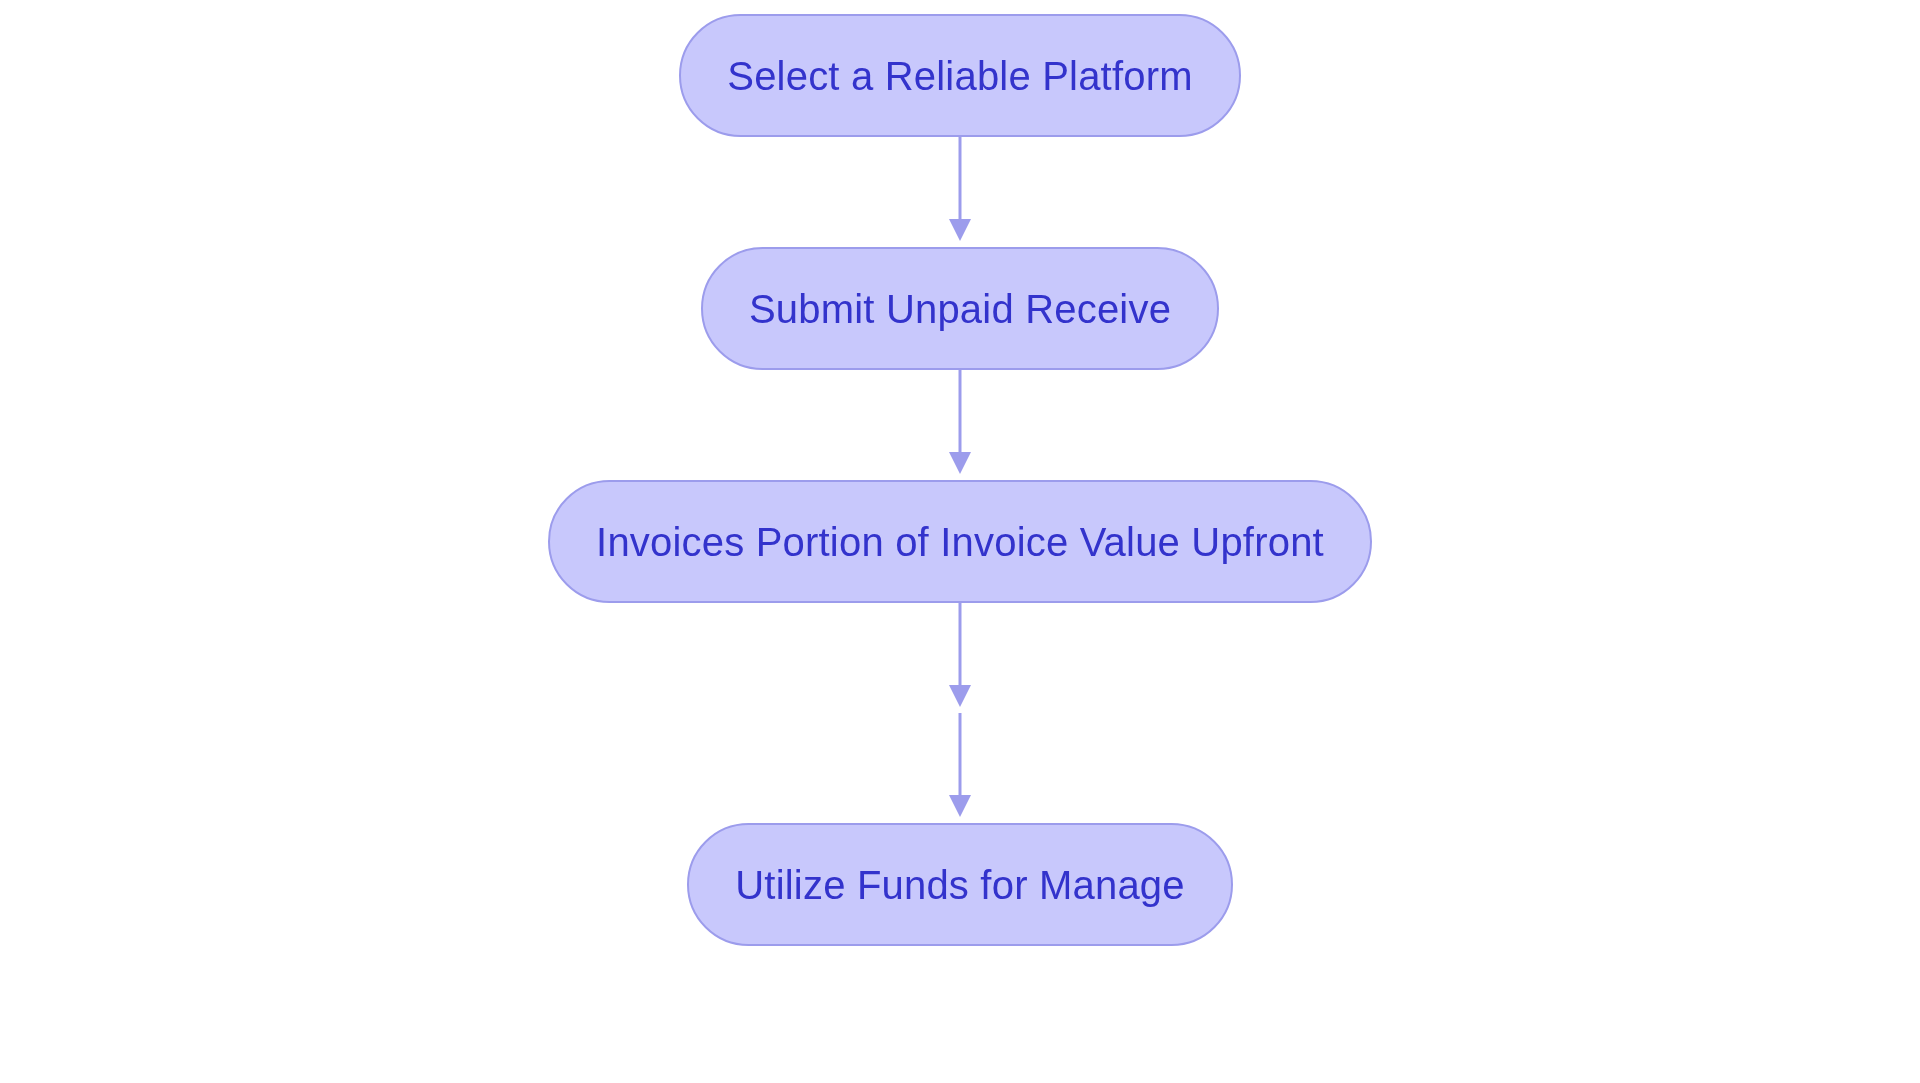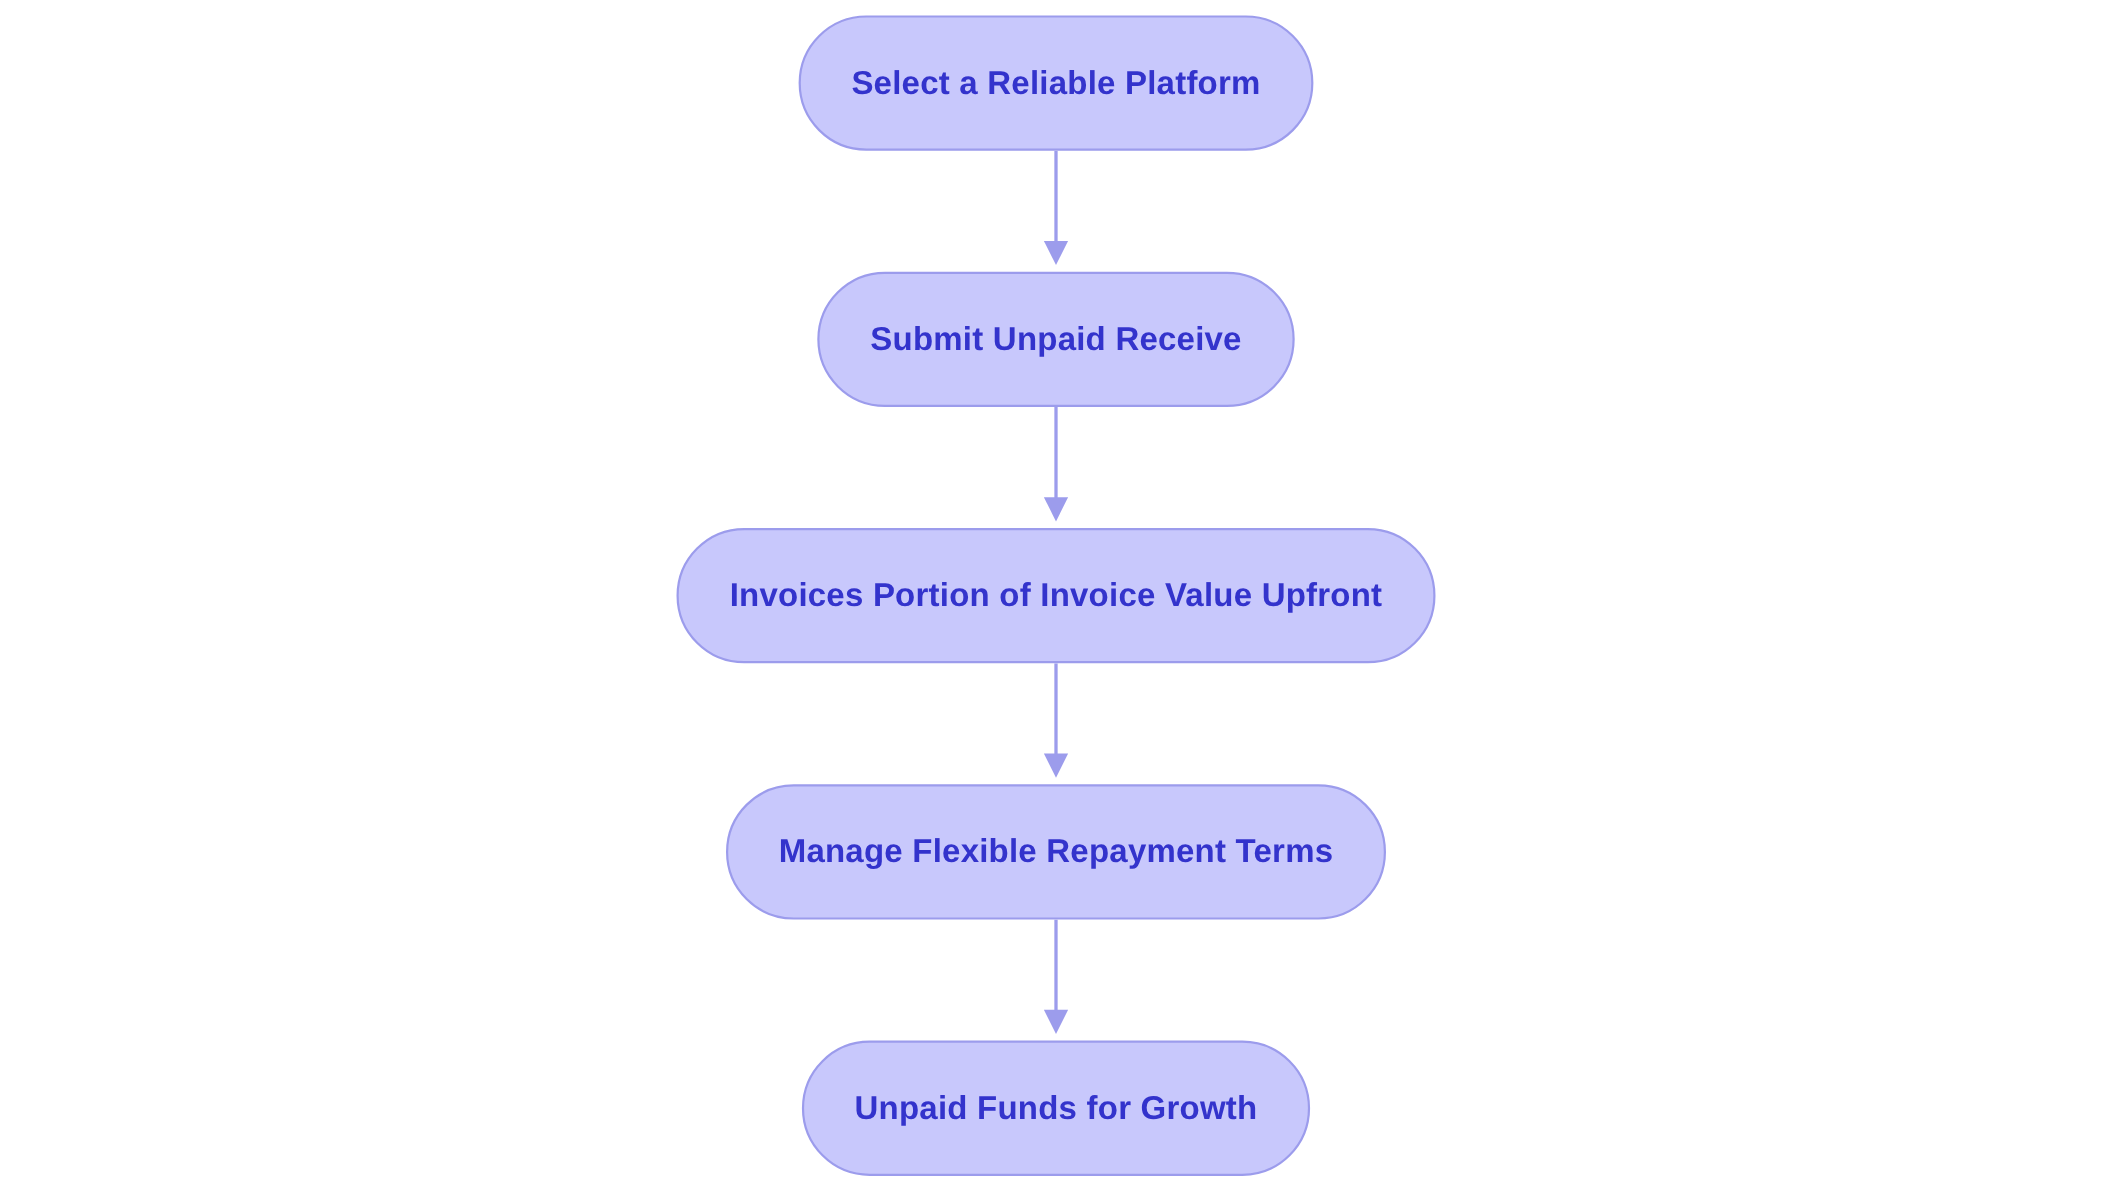--- a/index.html
+++ b/index.html
@@ -33,23 +33,23 @@
     border: 2px solid #9c9cec;
     display: flex;
     align-items: center;
     justify-content: center;
     padding: 0 46px;
     flex: 0 0 auto;
   }
 
   .node-label {
     color: #3333cc;
-    font-size: 30px;
+    font-size: 40px;
     font-family: "Liberation Sans", sans-serif;
-    font-weight: 700;
+    font-weight: 400;
     line-height: 1;
     white-space: nowrap;
     letter-spacing: 0.2px;
   }
 
   .connector {
     width: 40px;
     height: 110px;
     flex: 0 0 auto;
     position: relative;
@@ -100,28 +100,25 @@
     <span class="node-label">Invoices Portion of Invoice Value Upfront</span>
   </div>
 
   <div class="connector">
     <svg viewBox="0 0 40 110" xmlns="http://www.w3.org/2000/svg">
       <line x1="20" y1="0" x2="20" y2="88" stroke="#9c9cec" stroke-width="3"></line>
       <polygon points="20,104 9,82 31,82" fill="#9c9cec"></polygon>
     </svg>
   </div>
 
-  <div class="node">
-    <span class="node-label">Manage Flexible Repayment Terms</span>
-  </div>
 
   <div class="connector">
     <svg viewBox="0 0 40 110" xmlns="http://www.w3.org/2000/svg">
       <line x1="20" y1="0" x2="20" y2="88" stroke="#9c9cec" stroke-width="3"></line>
       <polygon points="20,104 9,82 31,82" fill="#9c9cec"></polygon>
     </svg>
   </div>
 
   <div class="node">
-    <span class="node-label">Unpaid Funds for Growth</span>
+    <span class="node-label">Utilize Funds for Manage</span>
   </div>
 
 </div>
 
 </body></html>

